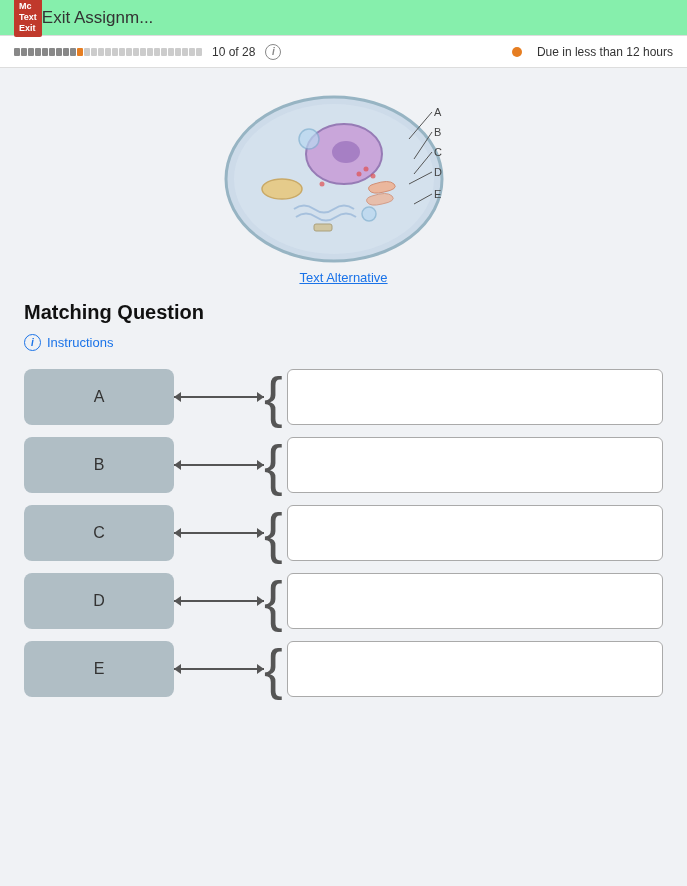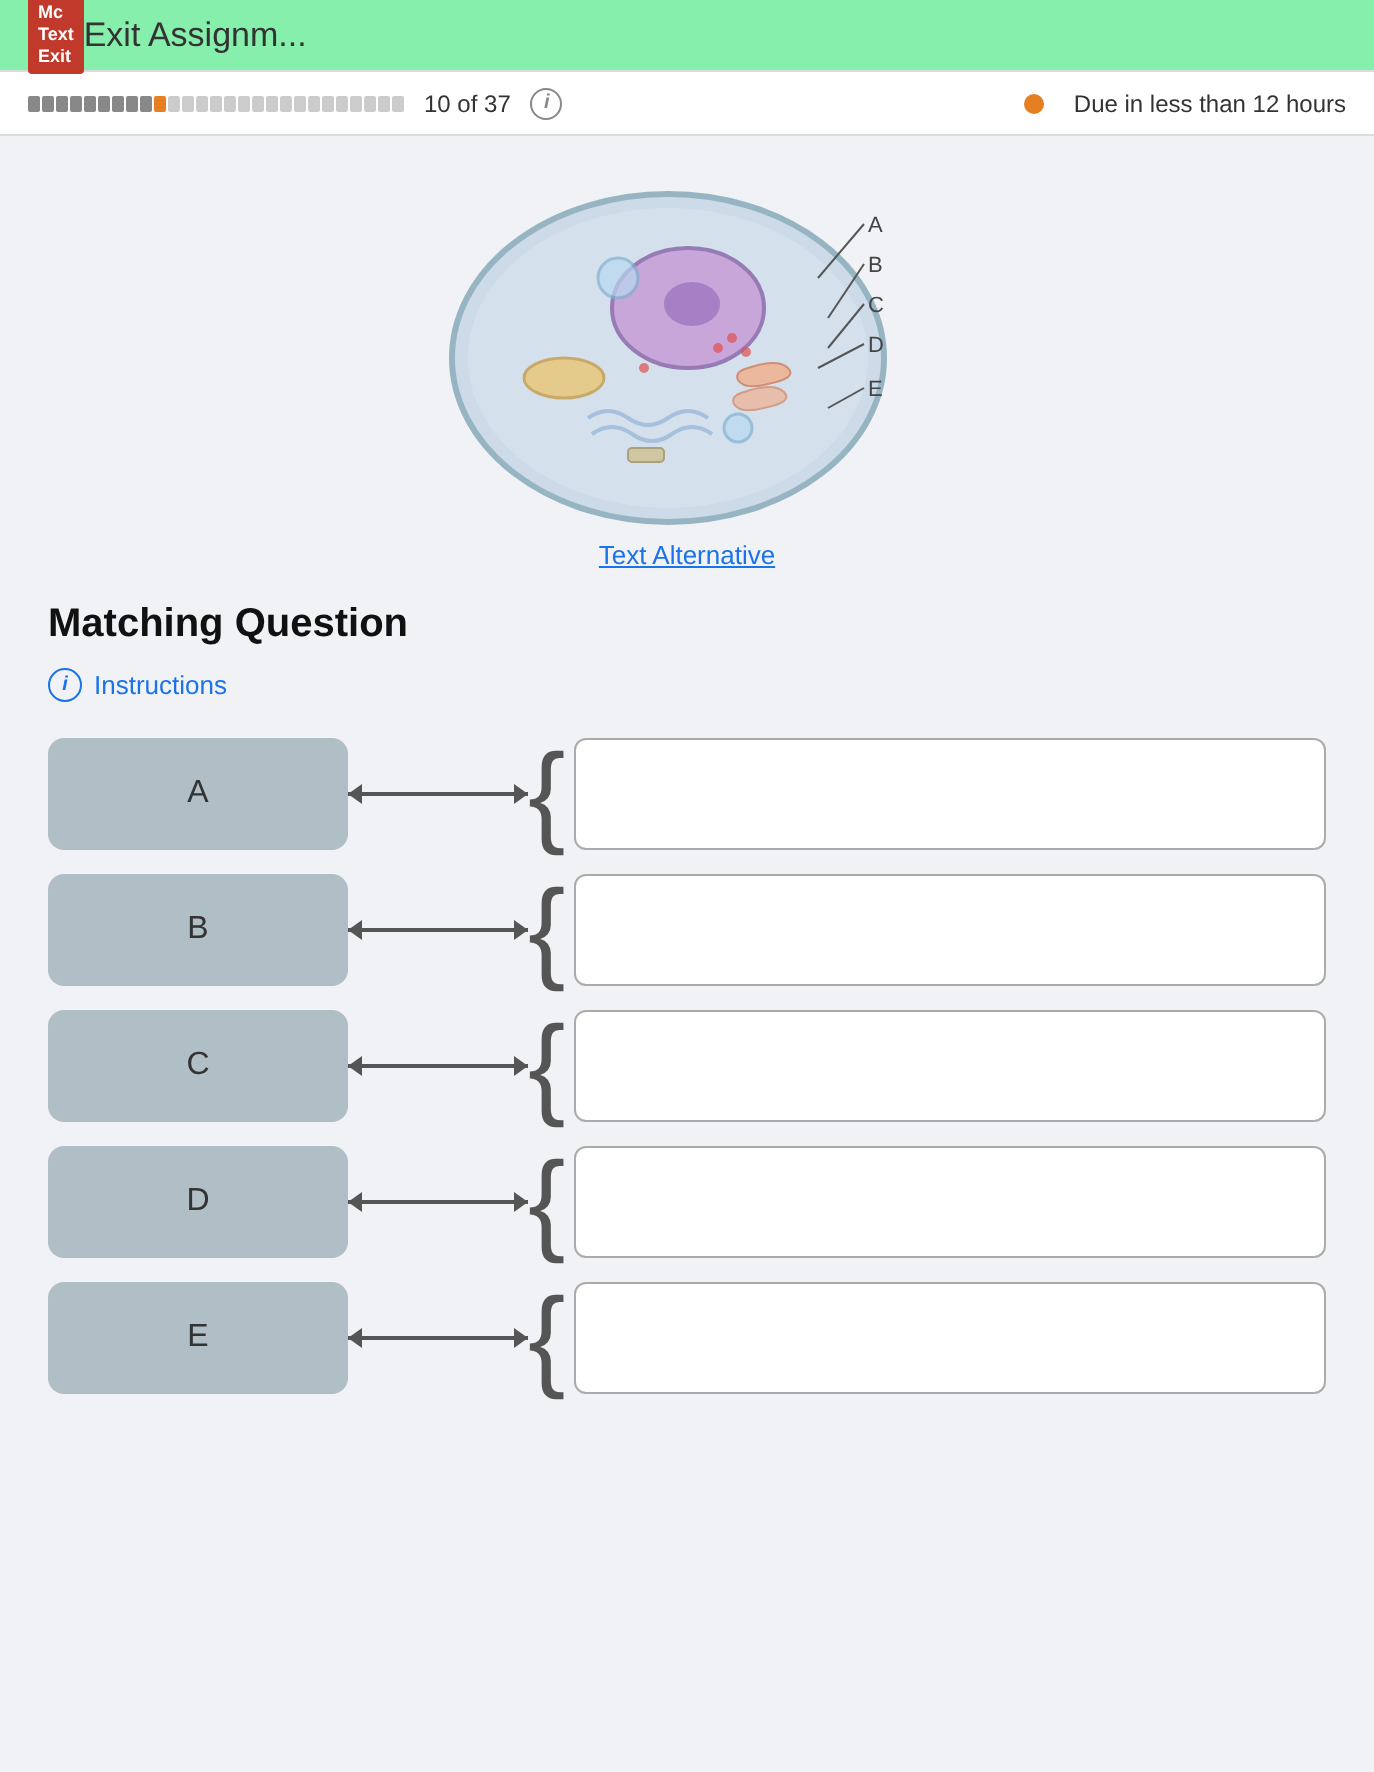--- a/index.html
+++ b/index.html
@@ -276,21 +276,21 @@
     <div class="progress-segment seg-todo"></div>
     <div class="progress-segment seg-todo"></div>
     <div class="progress-segment seg-todo"></div>
     <div class="progress-segment seg-todo"></div>
     <div class="progress-segment seg-todo"></div>
     <div class="progress-segment seg-todo"></div>
     <div class="progress-segment seg-todo"></div>
     <div class="progress-segment seg-todo"></div>
     <div class="progress-segment seg-todo"></div>
   </div>
-  <span class="progress-label">10 of 37</span>
+  <span class="progress-label">10 of 28</span>
   <span class="info-icon-circle">i</span>
   <div class="due-badge">
     <div class="due-dot"></div>
     <span>Due in less than 12 hours</span>
   </div>
 </div>
 
 <div class="main-content">
 
   <div class="cell-image-container">

